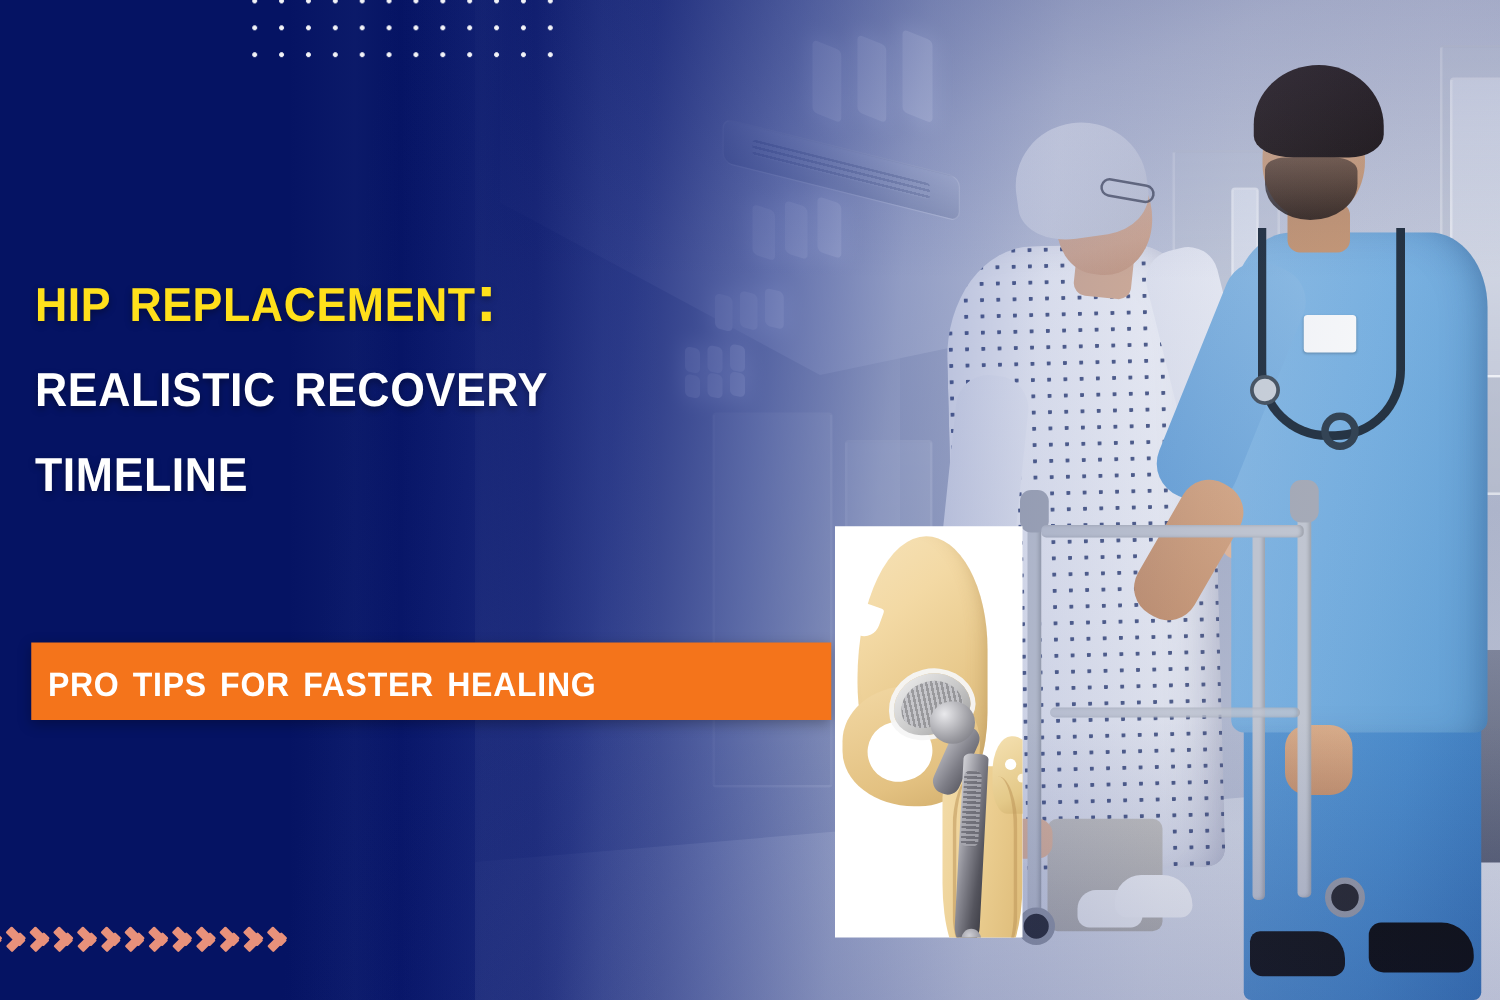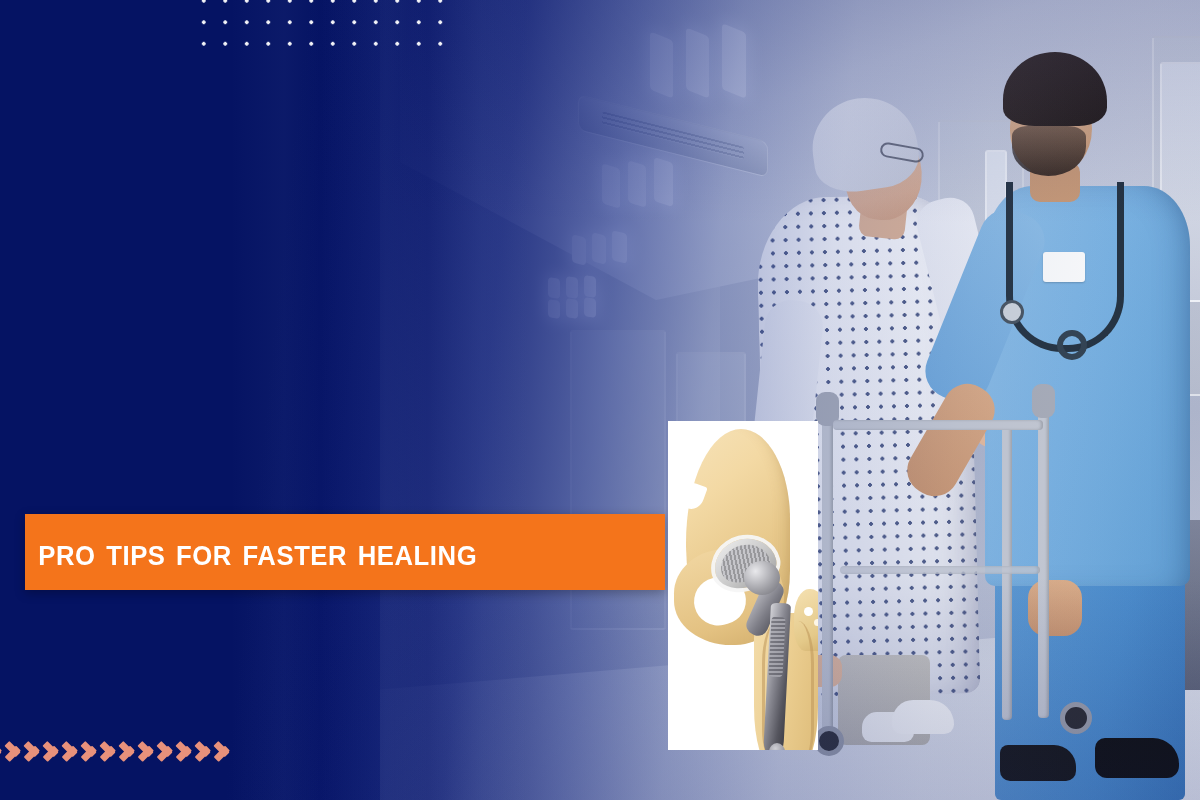--- a/index.html
+++ b/index.html
@@ -255,21 +255,21 @@
     text-transform:lowercase;
     display:block;
     margin-bottom:14px;
     transform:scaleX(.94);
     transform-origin:left center;
   }
   .h-yellow{color:#FFE01B;}
   .h-white{color:#ffffff;}
 
   .ribbon{
-    position:absolute;left:25px;top:514px;width:640px;height:76px;
+    position:absolute;left:25px;top:514px;width:640px;height:62px;
     background:#F4741B;
     display:flex;align-items:center;
     box-shadow:0 3px 10px rgba(0,0,0,.28);
   }
   .ribbon-text{
     color:#ffffff;font-weight:bold;font-size:38px;
     font-variant:small-caps;text-transform:lowercase;
     letter-spacing:.6px;padding-left:14px;
     transform:scaleX(.95);transform-origin:left center;
     white-space:nowrap;
@@ -458,20 +458,25 @@
     <div class="wk-wheel" style="left:814px;top:726px;width:30px;height:30px;"></div>
     <div class="wk-wheel" style="left:1060px;top:702px;width:32px;height:32px;"></div>
 
     <div class="tint"></div>
     <div class="tint2"></div>
     <div class="streaks"></div>
   </div>
 
   <div class="dots"></div>
 
+  <div class="headline">
+    <span class="h-line h-yellow">Hip Replacement:</span>
+    <span class="h-line h-white">Realistic Recovery</span>
+    <span class="h-line h-white">Timeline</span>
+  </div>
 
   <div class="ribbon">
     <span class="ribbon-text">Pro Tips for Faster Healing</span>
   </div>
 
   <div class="chevs">
     <span class="chev-wrap"></span>
     <span class="chev-wrap"></span>
     <span class="chev-wrap"></span>
     <span class="chev-wrap"></span>

